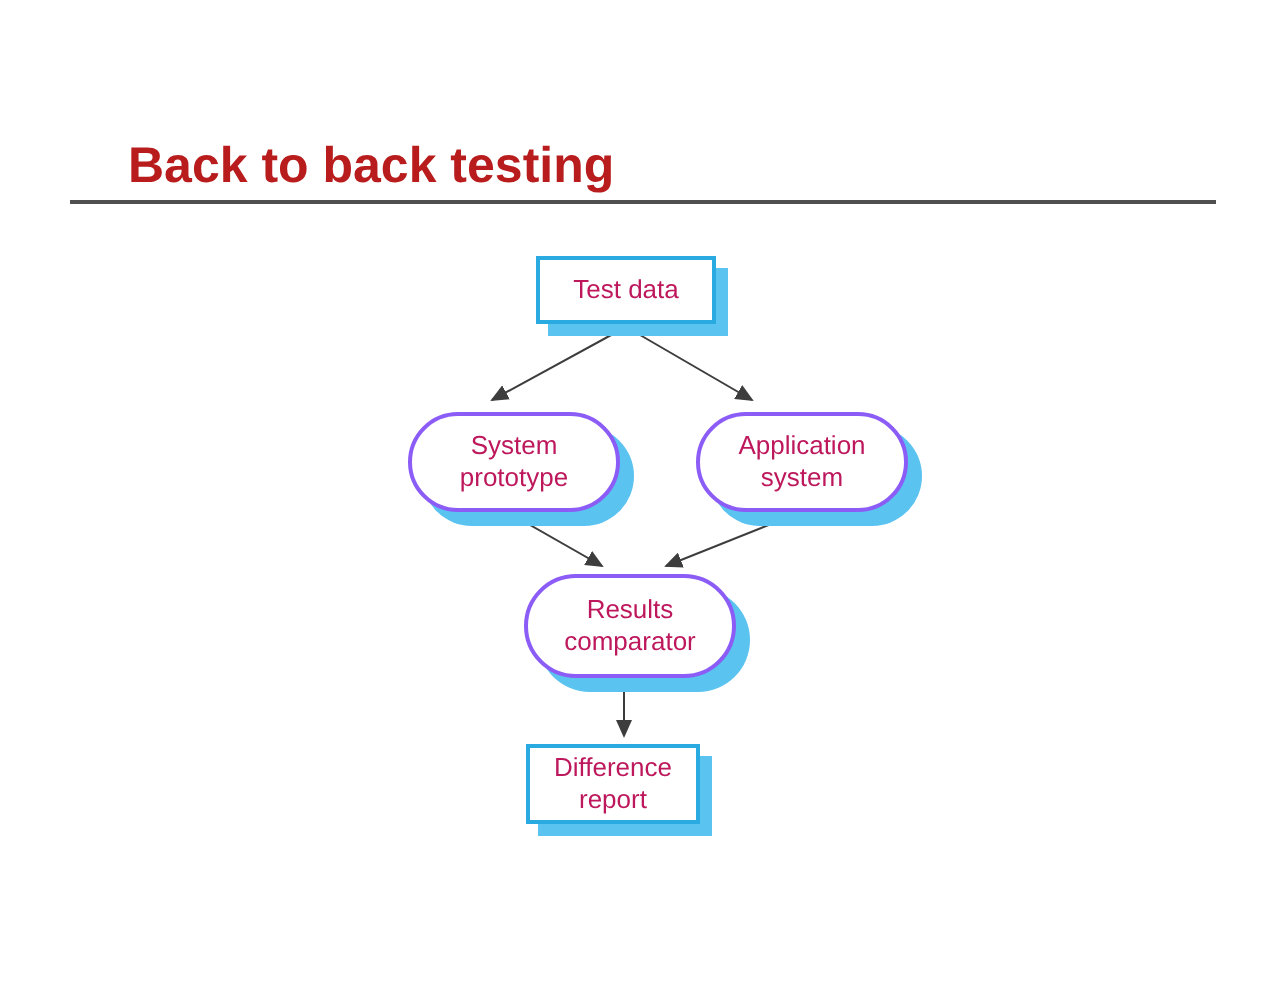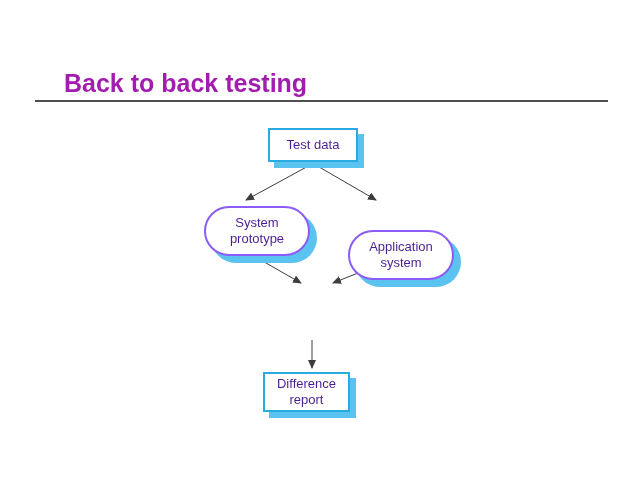--- a/index.html
+++ b/index.html
@@ -11,21 +11,21 @@
     overflow: hidden;
     font-family: "Liberation Sans", sans-serif;
   }
   .title {
     position: absolute;
     left: 64px;
     top: 69px;
     margin: 0;
     font-size: 25px;
     font-weight: bold;
-    color: #a21caf;
+    color: #b91c1c;
     letter-spacing: 0px;
     white-space: nowrap;
   }
   .rule {
     position: absolute;
     left: 35px;
     top: 100px;
     width: 573px;
     height: 2px;
     background: #4f4f4f;
@@ -33,41 +33,41 @@
   .edges {
     position: absolute;
     left: 0;
     top: 0;
     pointer-events: none;
   }
   .node {
     position: absolute;
     box-sizing: border-box;
     background: #ffffff;
-    color: #4c1d95;
+    color: #be185d;
     display: flex;
     align-items: center;
     justify-content: center;
     text-align: center;
     font-size: 13px;
     line-height: 16px;
   }
   .node span { display: block; white-space: pre-line; }
   .rect {
     border: 2px solid #29abe2;
     box-shadow: 6px 6px 0 #5bc3ef;
   }
   .stadium {
     border: 2px solid #8b5cf6;
     border-radius: 26px;
     box-shadow: 7px 7px 0 #5bc3ef;
   }
   .n-test { left: 268px; top: 128px; width: 90px;  height: 34px; }
   .n-sys  { left: 204px; top: 206px; width: 106px; height: 50px; }
-  .n-app  { left: 348px; top: 206px; width: 106px; height: 50px; margin-top: 24px; }
+  .n-app  { left: 348px; top: 206px; width: 106px; height: 50px; }
   .n-res  { left: 262px; top: 287px; width: 106px; height: 52px; }
   .n-diff { left: 263px; top: 372px; width: 87px;  height: 40px; }
 </style>
 </head>
 <body>
 
 <div class="slide">
 
   <h1 class="title">Back to back testing</h1>
   <div class="rule"></div>
@@ -92,19 +92,23 @@
   <div class="node stadium n-sys">
     <span>System
 prototype</span>
   </div>
 
   <div class="node stadium n-app">
     <span>Application
 system</span>
   </div>
 
+  <div class="node stadium n-res">
+    <span>Results
+comparator</span>
+  </div>
 
   <div class="node rect n-diff">
     <span>Difference
 report</span>
   </div>
 
 </div>
 
 </body></html>

